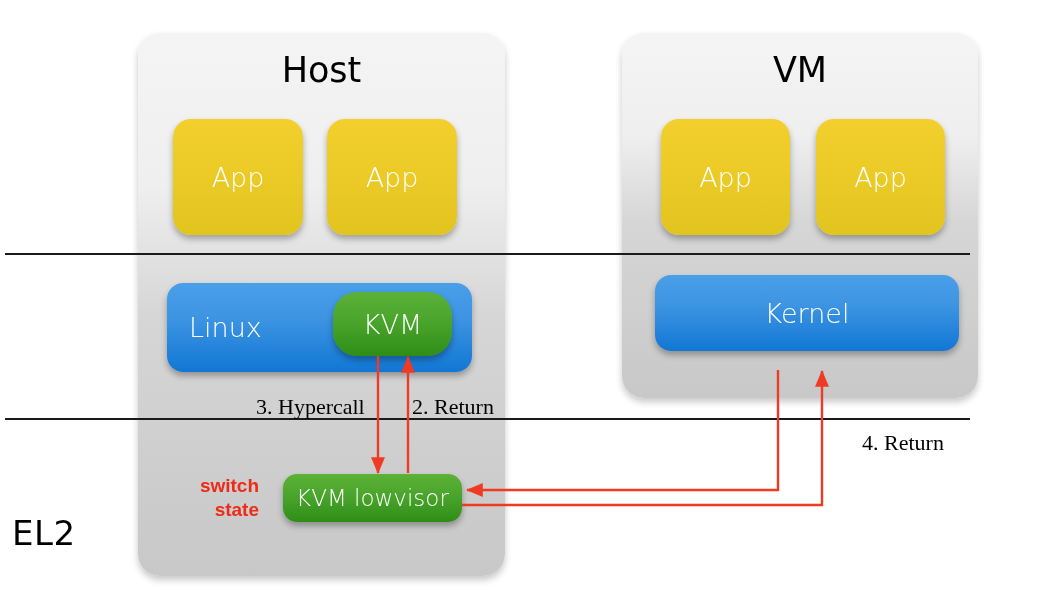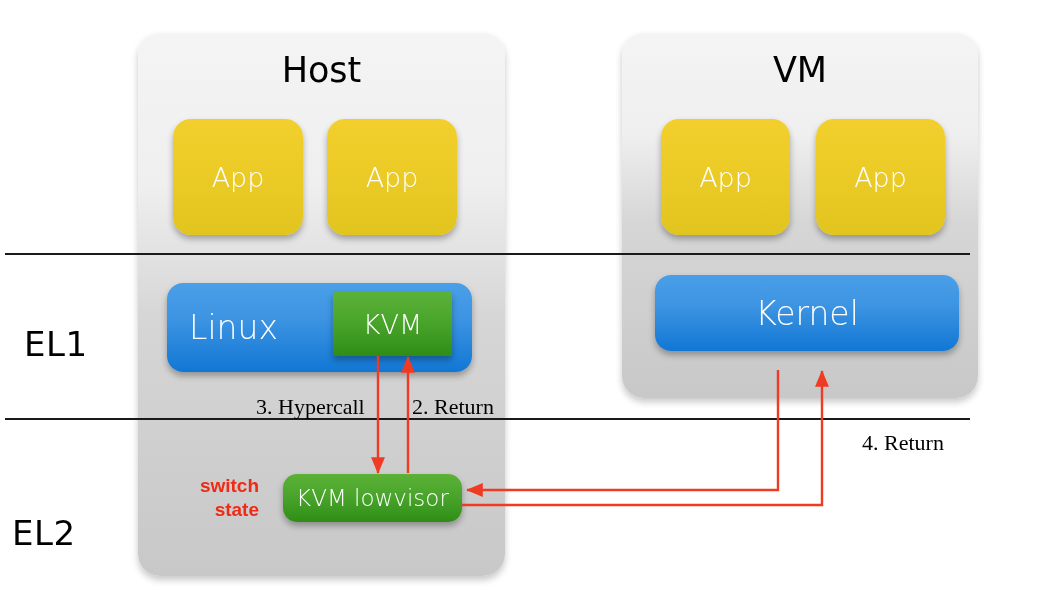--- a/index.html
+++ b/index.html
@@ -68,27 +68,27 @@
     font-weight: 300;
     white-space: nowrap;
   }
   .box-app {
     background: linear-gradient(180deg, #f2cf2c 0%, #eccb27 45%, #e2c41f 100%);
     font-size: 27px;
     border-radius: 18px;
   }
   .box-blue {
     background: linear-gradient(180deg, #4a9fe8 0%, #3d94e2 40%, #1177d4 100%);
-    font-size: 33px;
+    font-size: 27px;
     border-radius: 16px;
   }
   .box-green {
     background: linear-gradient(180deg, #5cb137 0%, #4aa52c 45%, #2f8d16 100%);
     font-size: 27px;
-    border-radius: 2px;
+    border-radius: 24px;
   }
   .box-green-small {
     background: linear-gradient(180deg, #5cb137 0%, #4aa52c 45%, #2f8d16 100%);
     font-size: 23px;
     border-radius: 14px;
   }
 
   
   .arrow-label {
     position: absolute;
@@ -139,21 +139,20 @@
     <div class="panel-title" style="top:17px;">Host</div>
   </div>
 
   <div class="panel" style="left:622px; top:33px; width:356px; height:365px;">
     <div class="panel-title" style="top:17px;">VM</div>
   </div>
 
   <div class="el-divider" style="left:5px; top:253px; width:965px;"></div>
   <div class="el-divider" style="left:5px; top:418px; width:965px;"></div>
 
-  <div class="el-label" style="left:24px; top:324px;">EL1</div>
   <div class="el-label" style="left:12px; top:480px;margin-top:33px;">EL2</div>
 
   <div class="box box-app" style="left:173px; top:119px; width:130px; height:116px;">App</div>
   <div class="box box-app" style="left:327px; top:119px; width:130px; height:116px;">App</div>
 
   <div class="box box-blue" style="left:167px; top:283px; width:305px; height:89px; justify-content:flex-start;">
     <span style="margin-left:22px;">Linux</span>
   </div>
 
   <div class="box box-green" style="left:333px; top:292px; width:119px; height:64px;">KVM</div>

